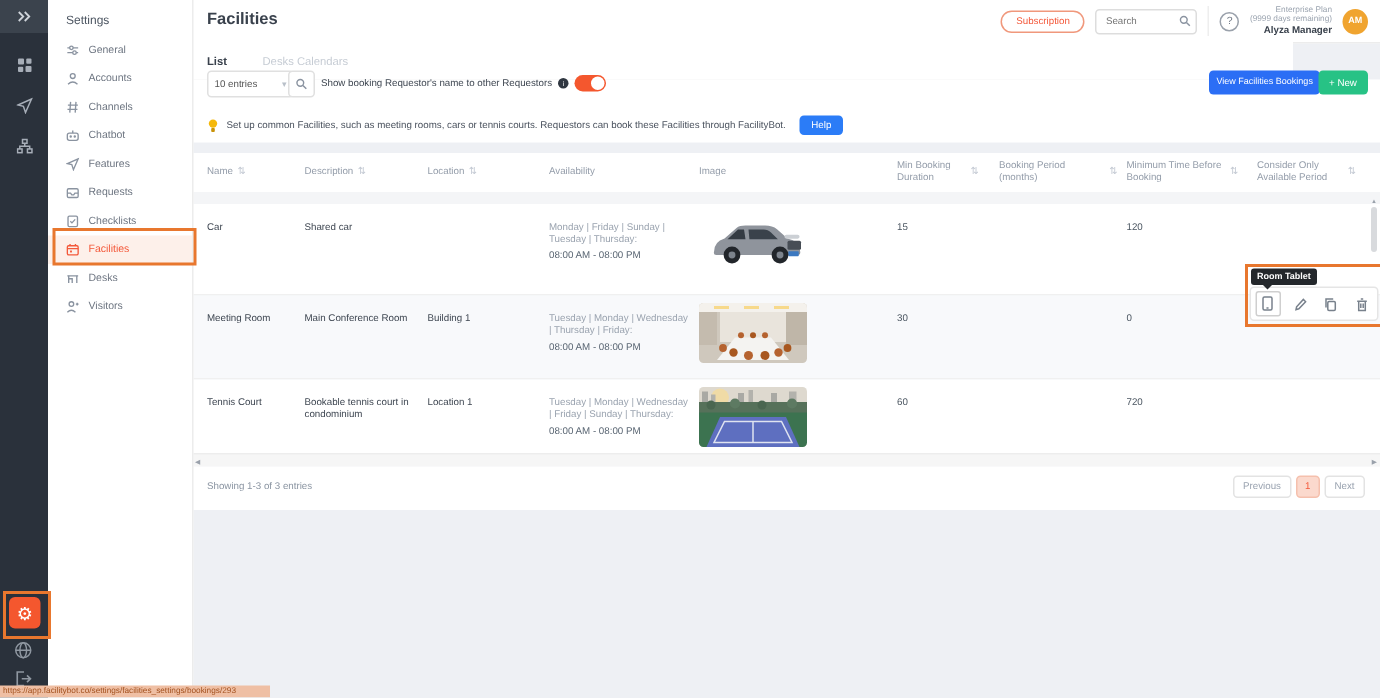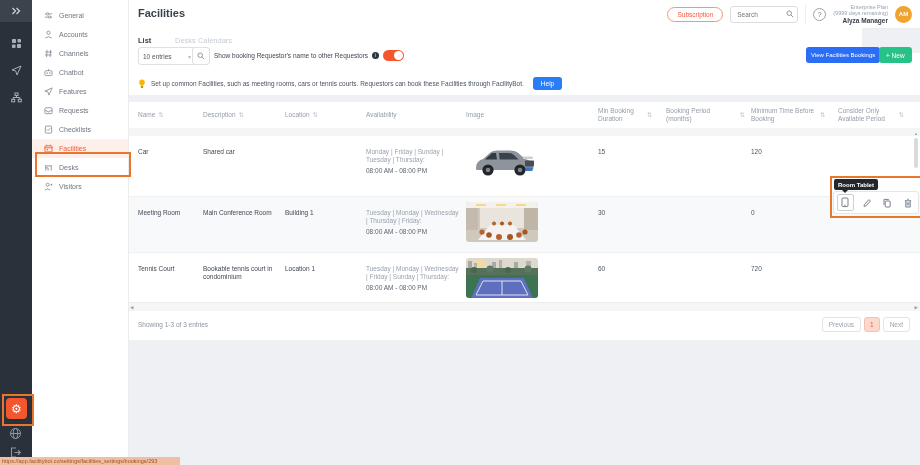--- a/index.html
+++ b/index.html
@@ -160,20 +160,21 @@
     <svg width="13" height="13" viewBox="0 0 13 13">
         <g fill="none" stroke="#8f97a1" stroke-width="1.1">
           <path d="M7,2 H2.5 V11 H7"></path>
           <path d="M5.5,6.5 H11 M9,4.2 L11.3,6.5 L9,8.8"></path>
         </g>
       </svg>
   </span>
 </div>
 
 <div class="sidebar">
+  <div class="sidebar-title">Settings</div>
   <div class="menu">
     <div class="menu-item">
       <span class="mi">
           <svg width="9" height="9" viewBox="0 0 10 9">
             <g stroke="#8a93a0" fill="#fff" stroke-width="1">
               <line x1="1" y1="2.7" x2="9" y2="2.7"></line>
               <circle cx="4" cy="2.7" r="1.3"></circle>
               <line x1="1" y1="6.3" x2="9" y2="6.3"></line>
               <circle cx="6.3" cy="6.3" r="1.3"></circle>
             </g>

